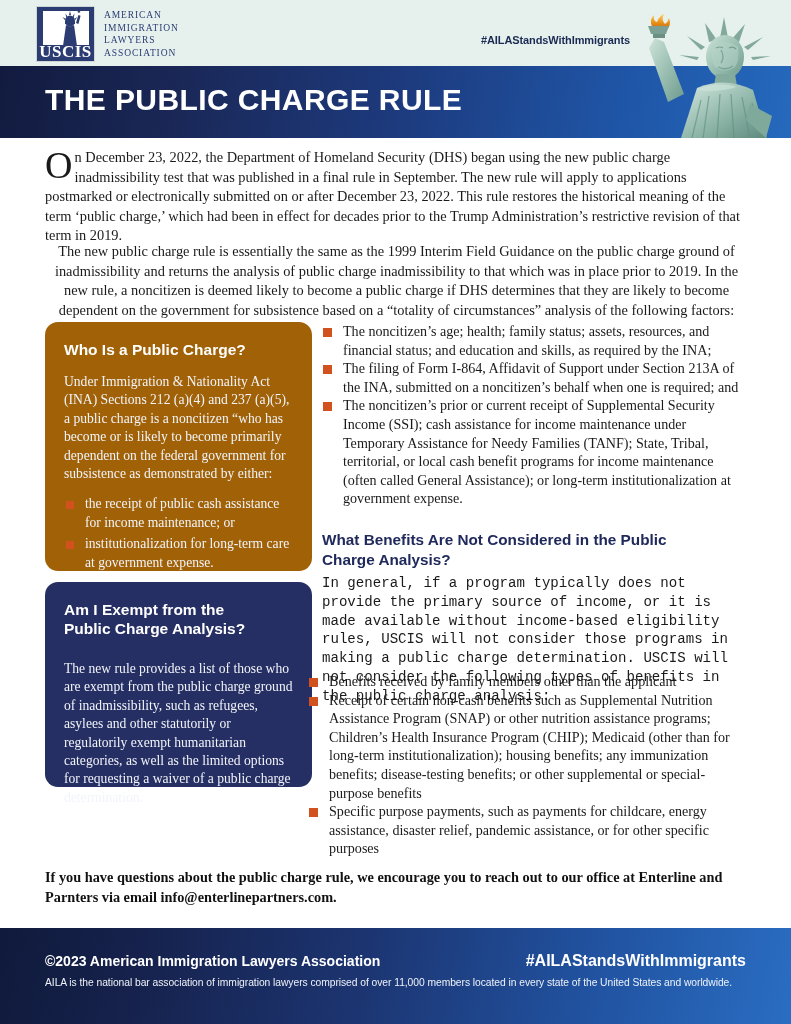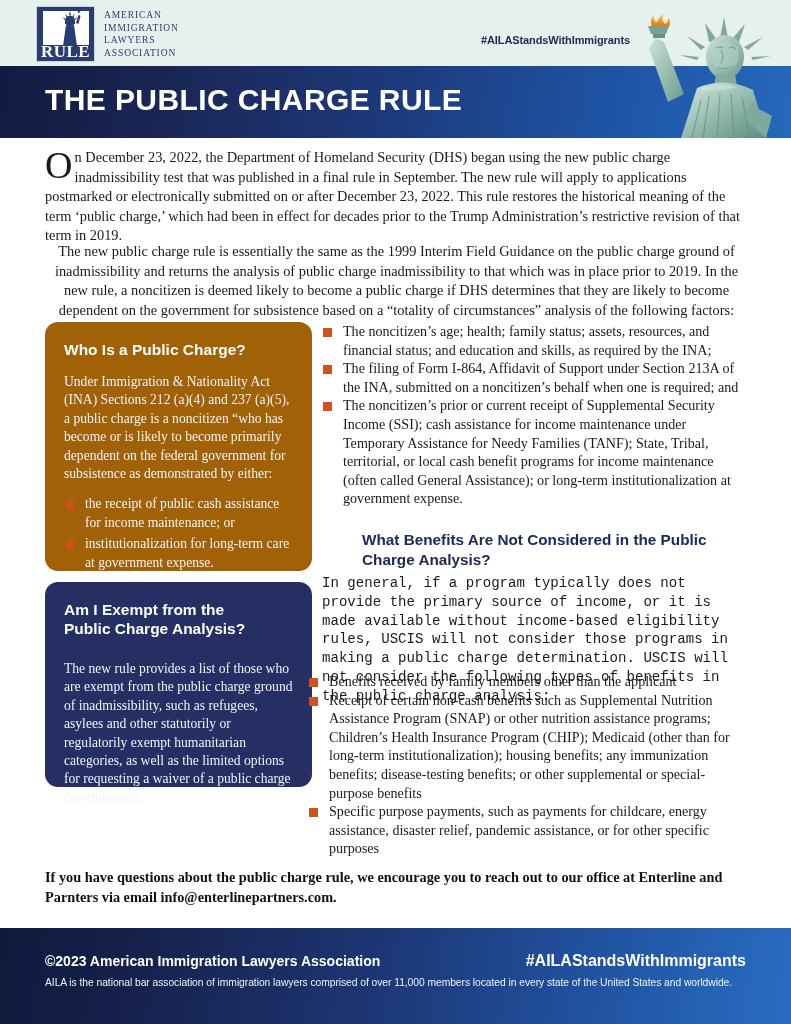--- a/index.html
+++ b/index.html
@@ -234,21 +234,20 @@
     width: 9px; height: 9px;
     background: #d1521f;
   }
 
   .section-heading {
     font-family: "Liberation Sans", sans-serif;
     font-weight: 700;
     font-size: 15.3px;
     line-height: 19.5px;
     color: #20295c;
-    margin-left: 40px;
   }
   #benefits-heading { position: absolute; top: 392px; left: 322px; width: 400px; }
   #benefits-para {
     position: absolute;
     top: 436px; left: 322px; width: 428px;
     font-family: Liberation Mono, monospace;
     font-size: 14.1px;
     line-height: 18.8px;
     color: #1a1a1a;
   }
@@ -320,21 +319,21 @@
             <path d="M17.5 4.5 L15.5 7.5 L16.8 8.2 Z"></path>
             <path d="M5.5 8 L8.5 9.8 L7.8 11 Z"></path>
             <path d="M20.5 8 L17.5 9.8 L18.2 11 Z"></path>
             <ellipse cx="13" cy="12" rx="5" ry="5.6"></ellipse>
             <path d="M8 12.5 h10 v2.6 h-10 z"></path>
             <path d="M9 16 q4 2.4 8 0 l3 21 h-14 z"></path>
             <path d="M19 14 l2.4 -8 l2.2 0.7 l-2.2 8.2 z"></path>
             <path d="M20.3 3 q1.6 -2.4 3.2 0 q-1.6 1.4 -3.2 0 z"></path>
           </g>
         </svg>
-        <div class="aila-word">RULE</div>
+        <div class="aila-word">USCIS</div>
       </div>
       <div class="logo-words">
         <div>AMERICAN</div>
         <div>IMMIGRATION</div>
         <div>LAWYERS</div>
         <div>ASSOCIATION</div>
       </div>
     </div>
 
     <div class="header-hashtag">#AILAStandsWithImmigrants</div>

